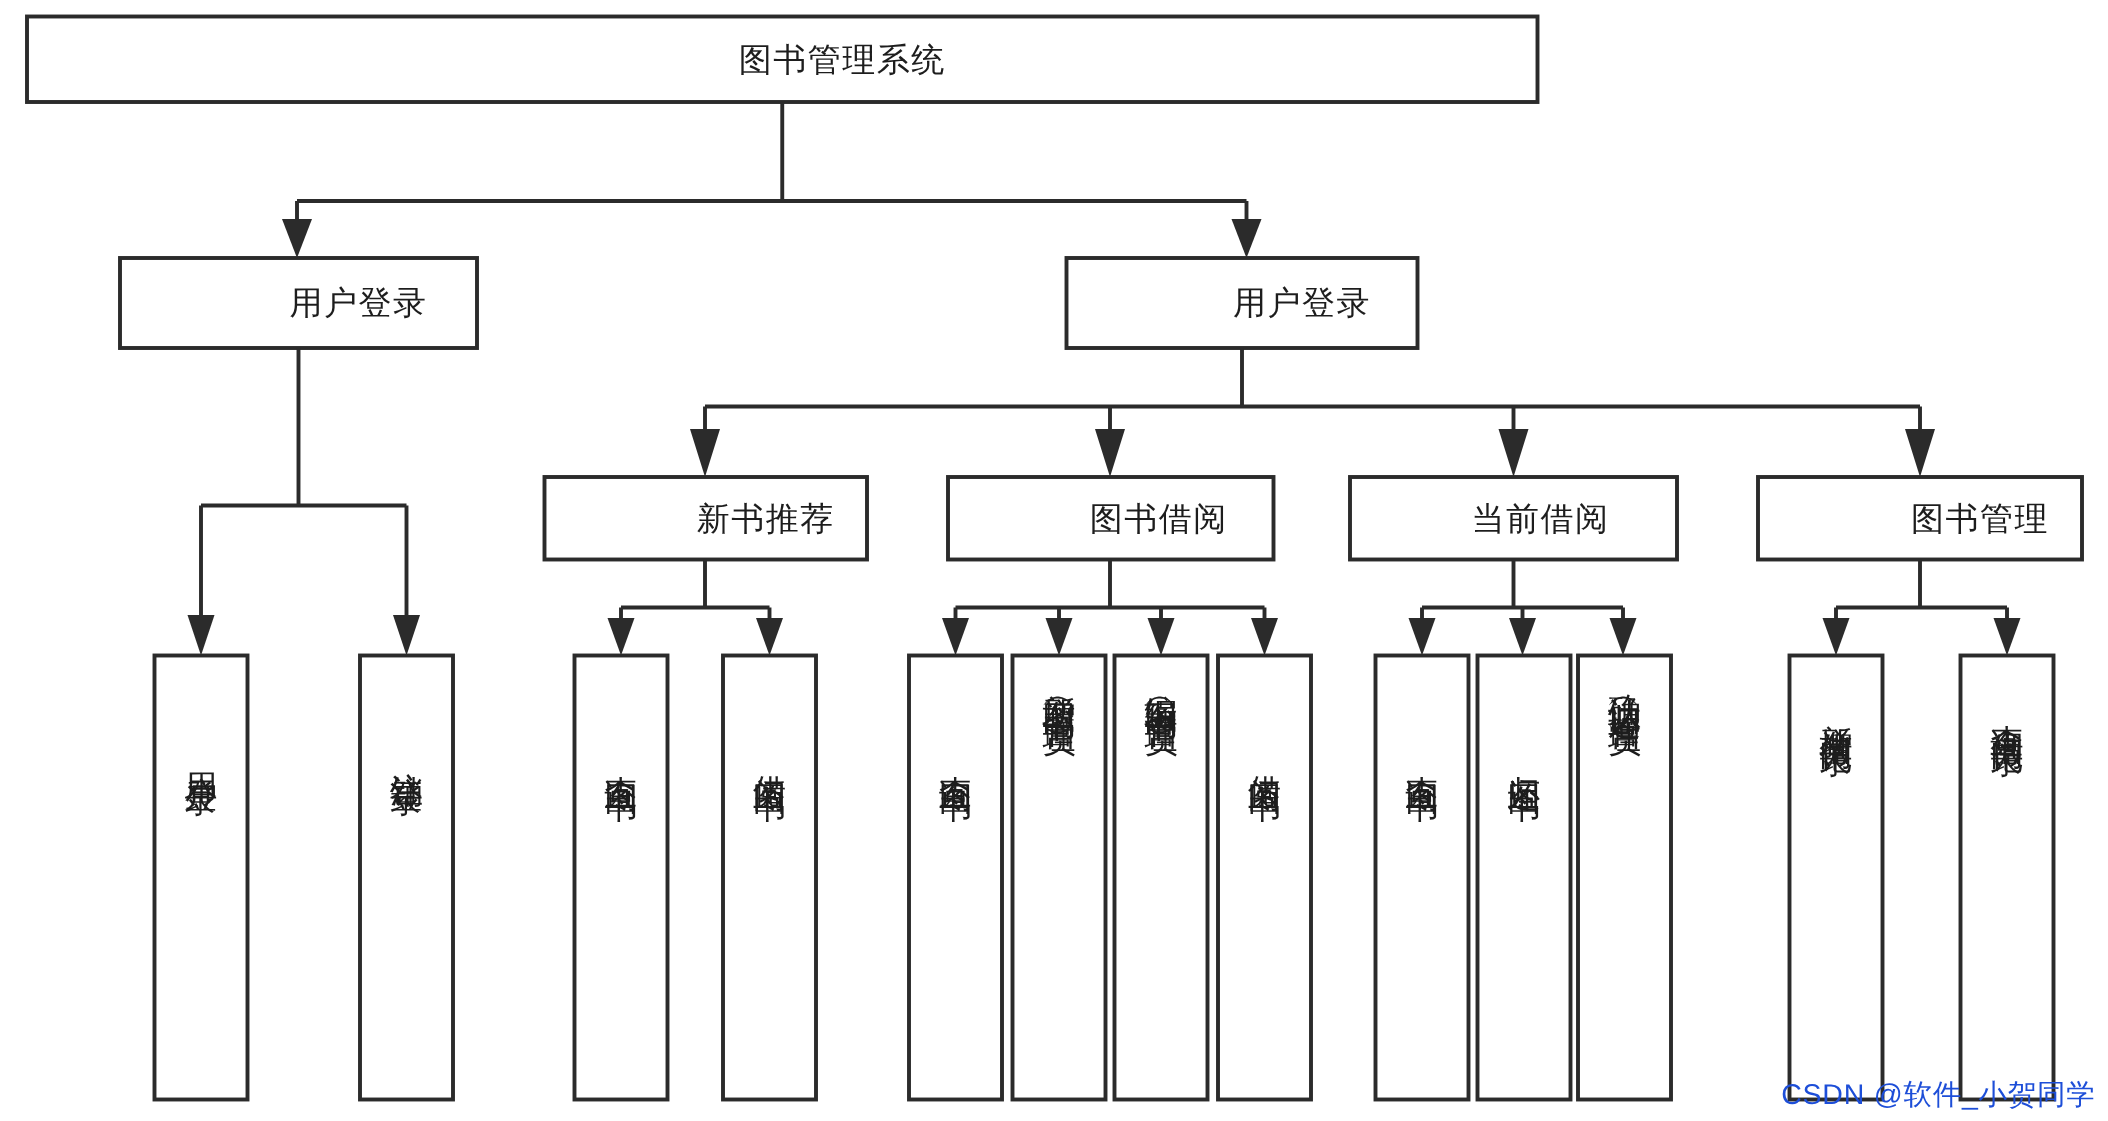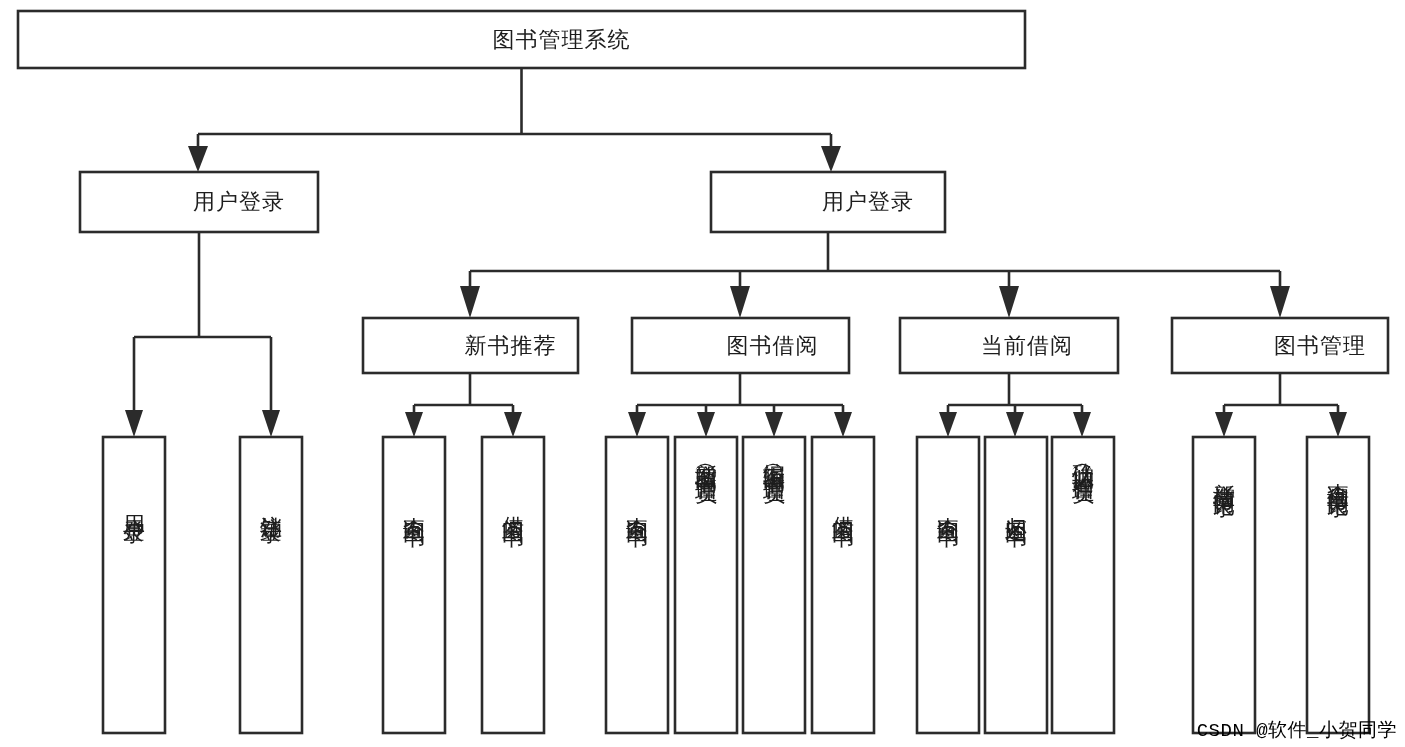--- a/index.html
+++ b/index.html
@@ -70,23 +70,23 @@
     font-family: "Liberation Sans", "DejaVu Sans", sans-serif;
     font-size: 22px;
     color: #1d1d1d;
     white-space: nowrap;
     letter-spacing: 1px;
   }
   .watermark {
     position: absolute;
     right: 8px;
     bottom: 4px;
-    font-family: Liberation Mono, monospace;
+    font-family: Liberation Sans, sans-serif;
     font-size: 19px;
-    color: #000000;
+    color: #1d4ed8;
     white-space: nowrap;
     letter-spacing: 0.5px;
   }
 </style>
 </head>
 <body>
 
 <div id="diagram-root">
 
   <svg class="diagram-canvas" viewBox="0 0 1405 747">

